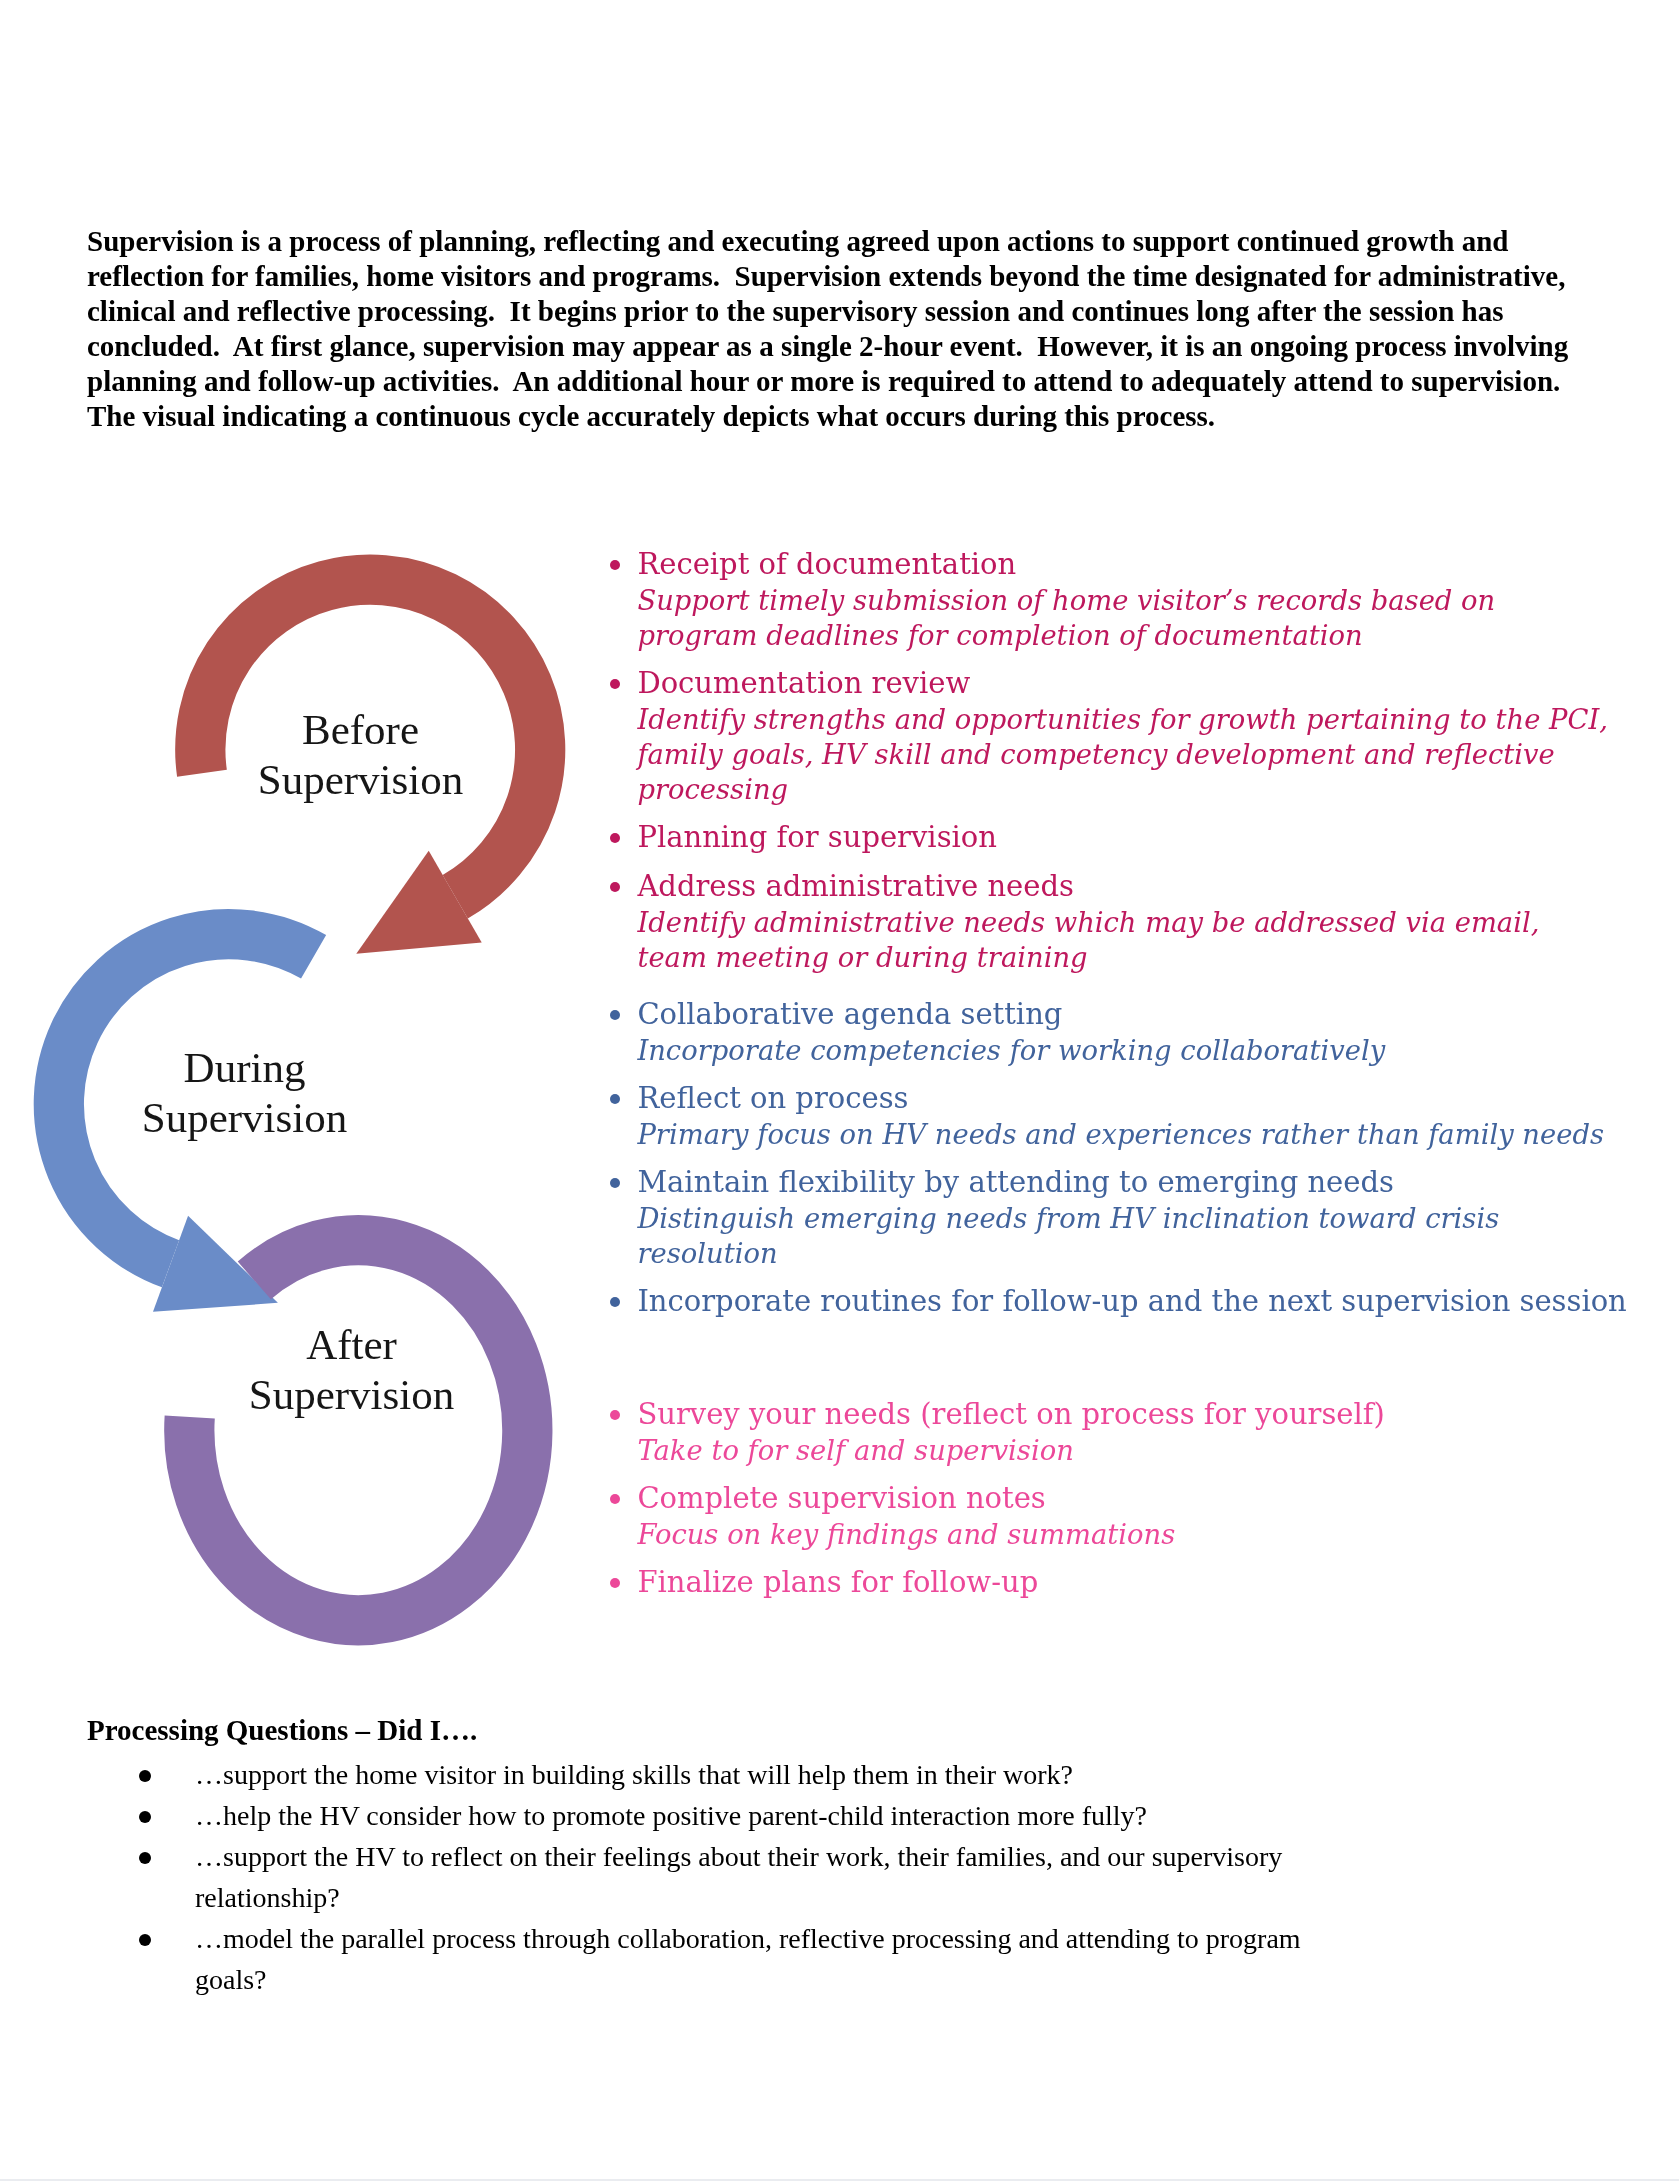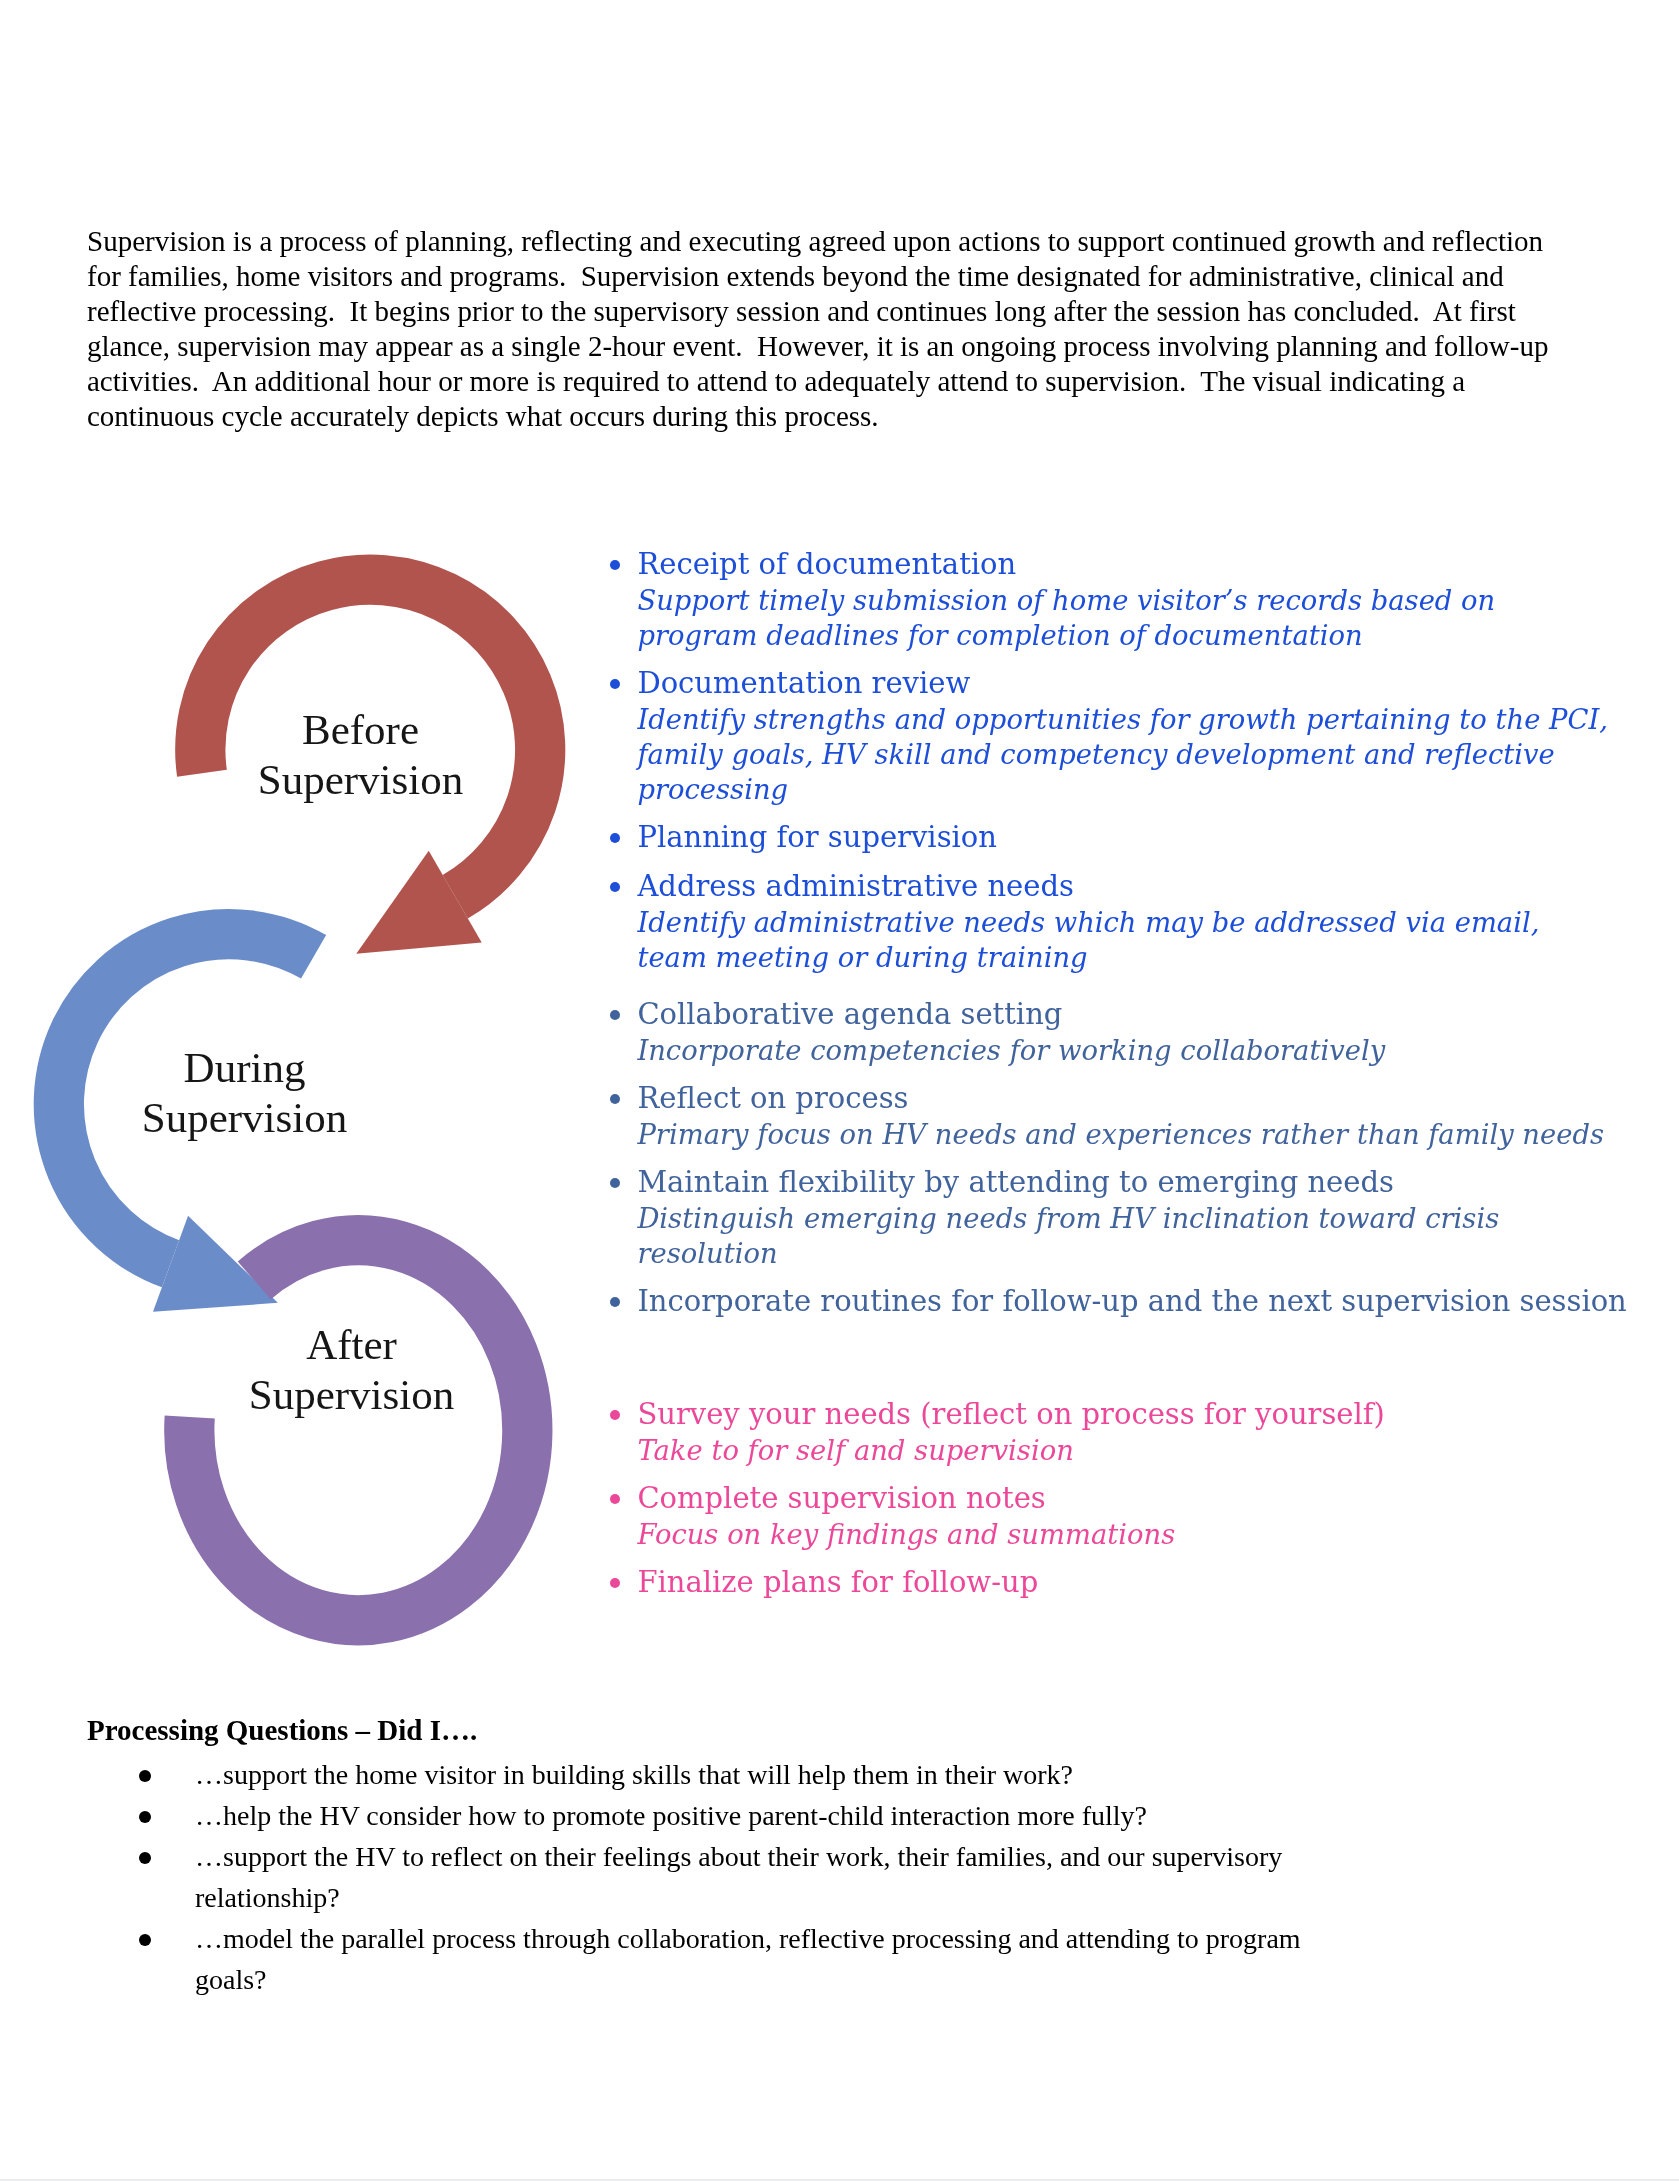--- a/index.html
+++ b/index.html
@@ -19,20 +19,21 @@
     font-size:34px;
     font-weight:bold;
     color:#000;
   }
   .intro{
     position:absolute;
     top:224px; left:87px; width:1485px;
     font-size:29px;
     line-height:35px;
     white-space:pre-wrap;
+    font-weight:bold;
   }
   svg.diagram{
     position:absolute;
     top:512px; left:0;
     width:640px; height:1206px;
     pointer-events:none;
   }
   .arc-before{stroke:#B2544E;}
   .arc-during{stroke:#6A8CC8;}
   .arc-after{stroke:#8A70AC;}
@@ -49,21 +50,21 @@
     color:#161616;
     white-space:pre-line;
   }
   .label-before{top:705px; left:196px;}
   .label-during{top:1043px; left:80px;}
   .label-after{top:1320px; left:187px;}
   .bullet-group{
     position:absolute;
     font-family:"DejaVu Serif", serif;
   }
-  .group-before{top:546px; left:610px; width:1069px; color:#1d4ed8;}
+  .group-before{top:546px; left:610px; width:1069px; color:#be185d;}
   .group-during{top:996px; left:610px; width:1069px; color:#41639C;}
   .group-after{top:1396px; left:610px; width:1005px; color:#ec4899;}
   .item{display:flex; margin-bottom:12px;}
   .dot{
     flex:none;
     width:10px; height:10px;
     border-radius:50%;
     margin:13.7px 17.4px 0 0;
     background:currentColor;
   }

